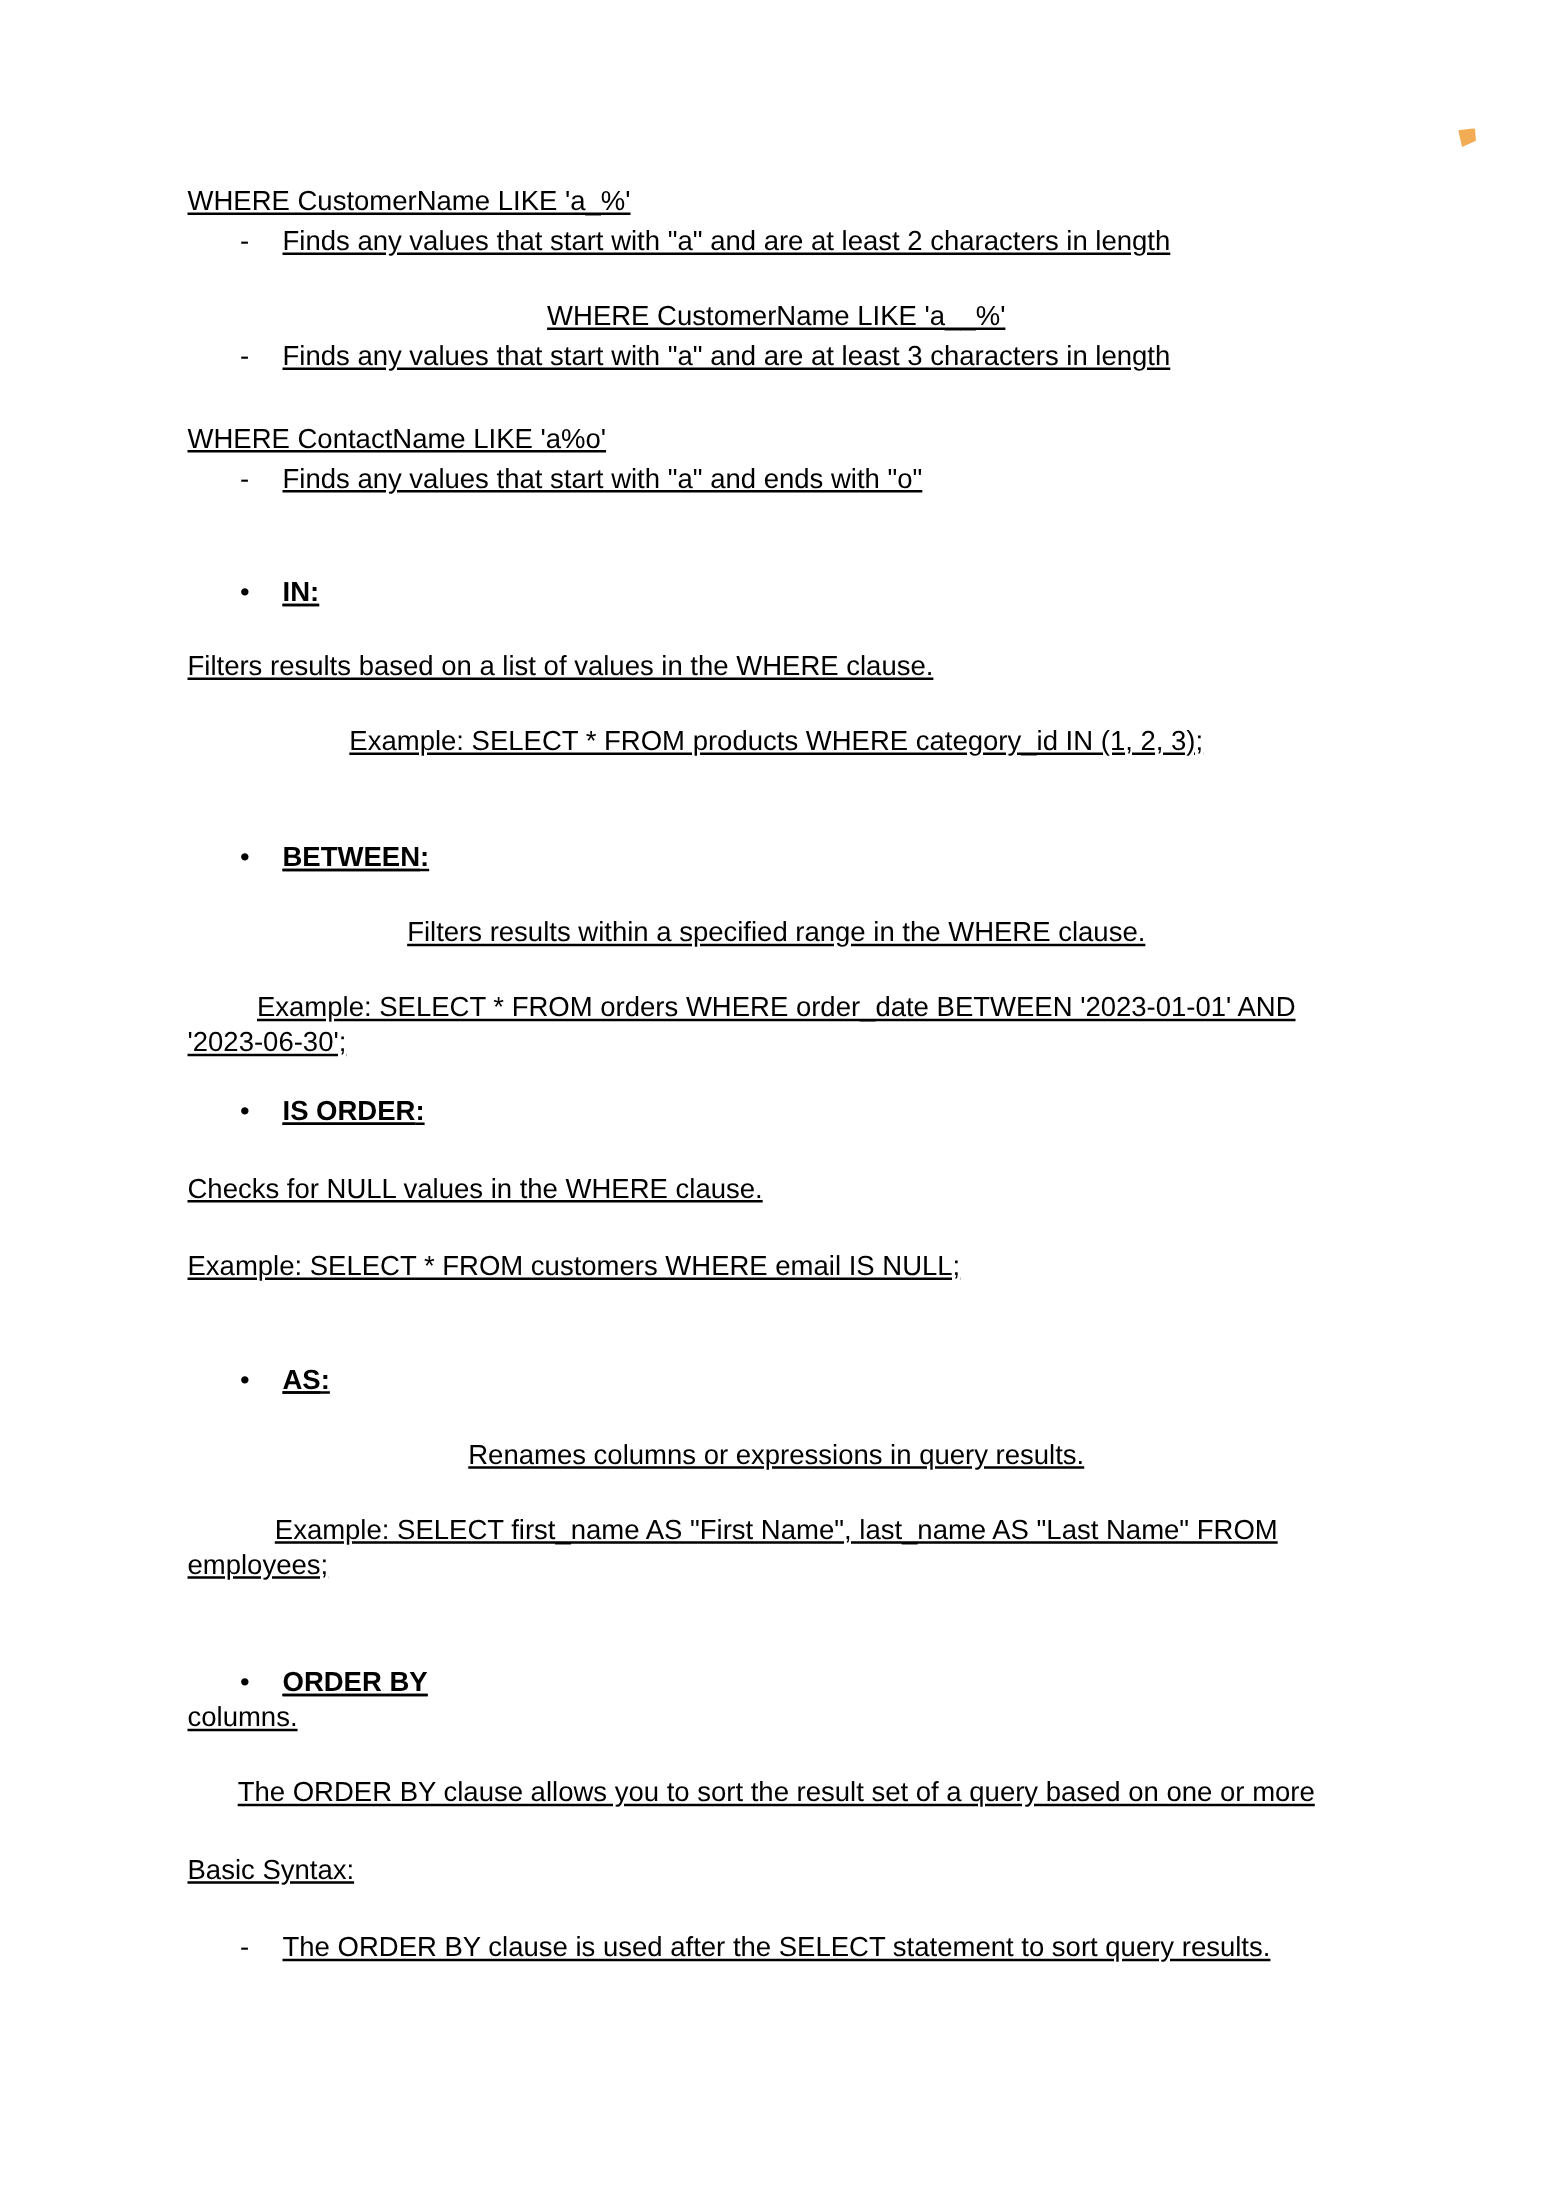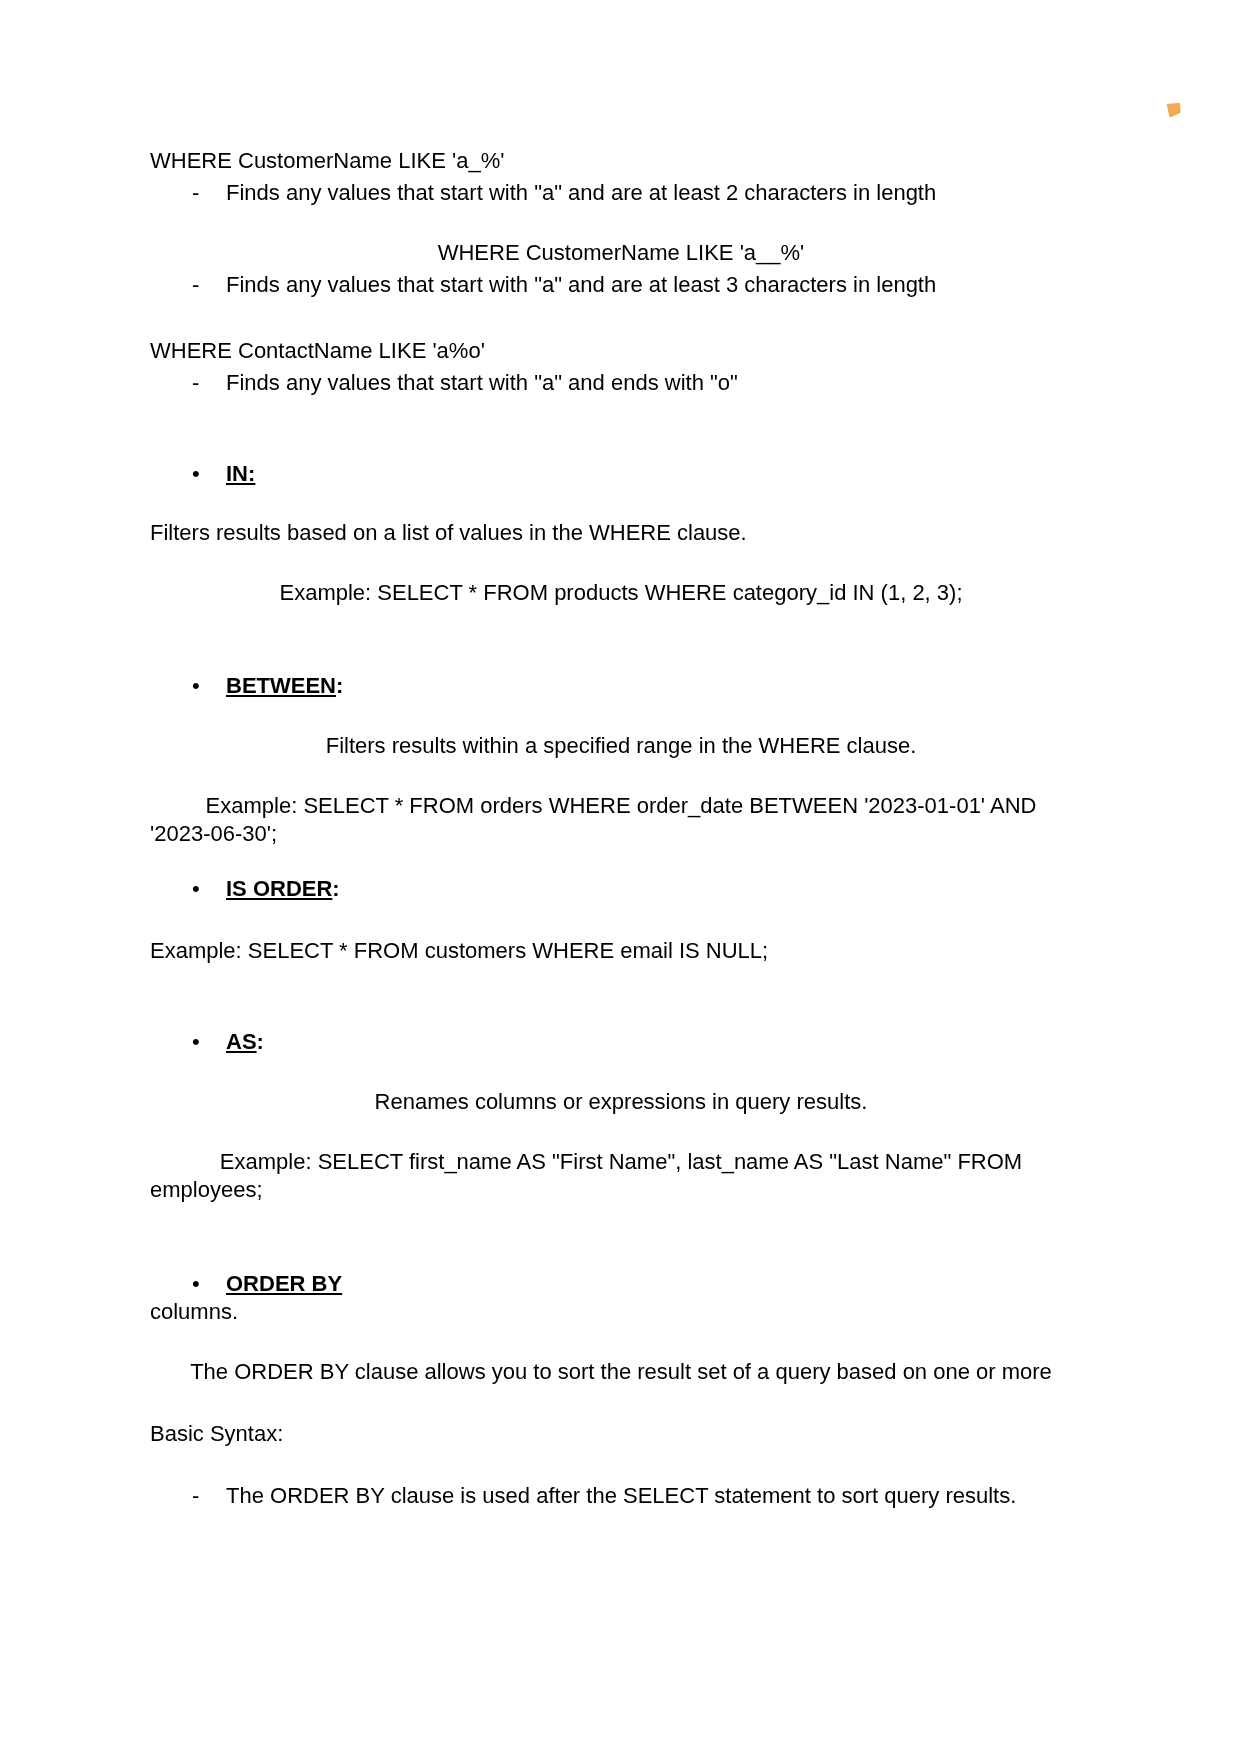--- a/index.html
+++ b/index.html
@@ -16,20 +16,21 @@
     font-size: 22px;
     line-height: 28px;
     color: #000000;
   }
   .doc {
     padding: 147px 150px 0 150px;
   }
   .line {
     white-space: nowrap;
     height: 28px;
+    text-decoration: underline;
   }
   
   .li {
     position: relative;
     padding-left: 76px;
   }
   .li .marker {
     position: absolute;
     left: 42px;
     top: 0;
@@ -96,20 +97,21 @@
     <span class="term">BETWEEN</span><span class="hsuffix">:</span>
   </div>
   <div class="line mt32">Filters results within a specified range in the WHERE clause.</div>
   <div class="line mt32">Example: SELECT * FROM orders WHERE order_date BETWEEN '2023-01-01' AND</div>
   <div class="line">'2023-06-30';</div>
 
   <div class="line li mt27">
     <span class="marker">•</span>
     <span class="term">IS ORDER</span><span class="hsuffix">:</span>
   </div>
+  <div class="line mt34">Checks for NULL values in the WHERE clause.</div>
   <div class="line mt34">Example: SELECT * FROM customers WHERE email IS NULL;</div>
 
   <div class="line li mt63">
     <span class="marker">•</span>
     <span class="term">AS</span><span class="hsuffix">:</span>
   </div>
   <div class="line mt32">Renames columns or expressions in query results.</div>
   <div class="line mt32">Example: SELECT first_name AS "First Name", last_name AS "Last Name" FROM</div>
   <div class="line">employees;</div>
 

